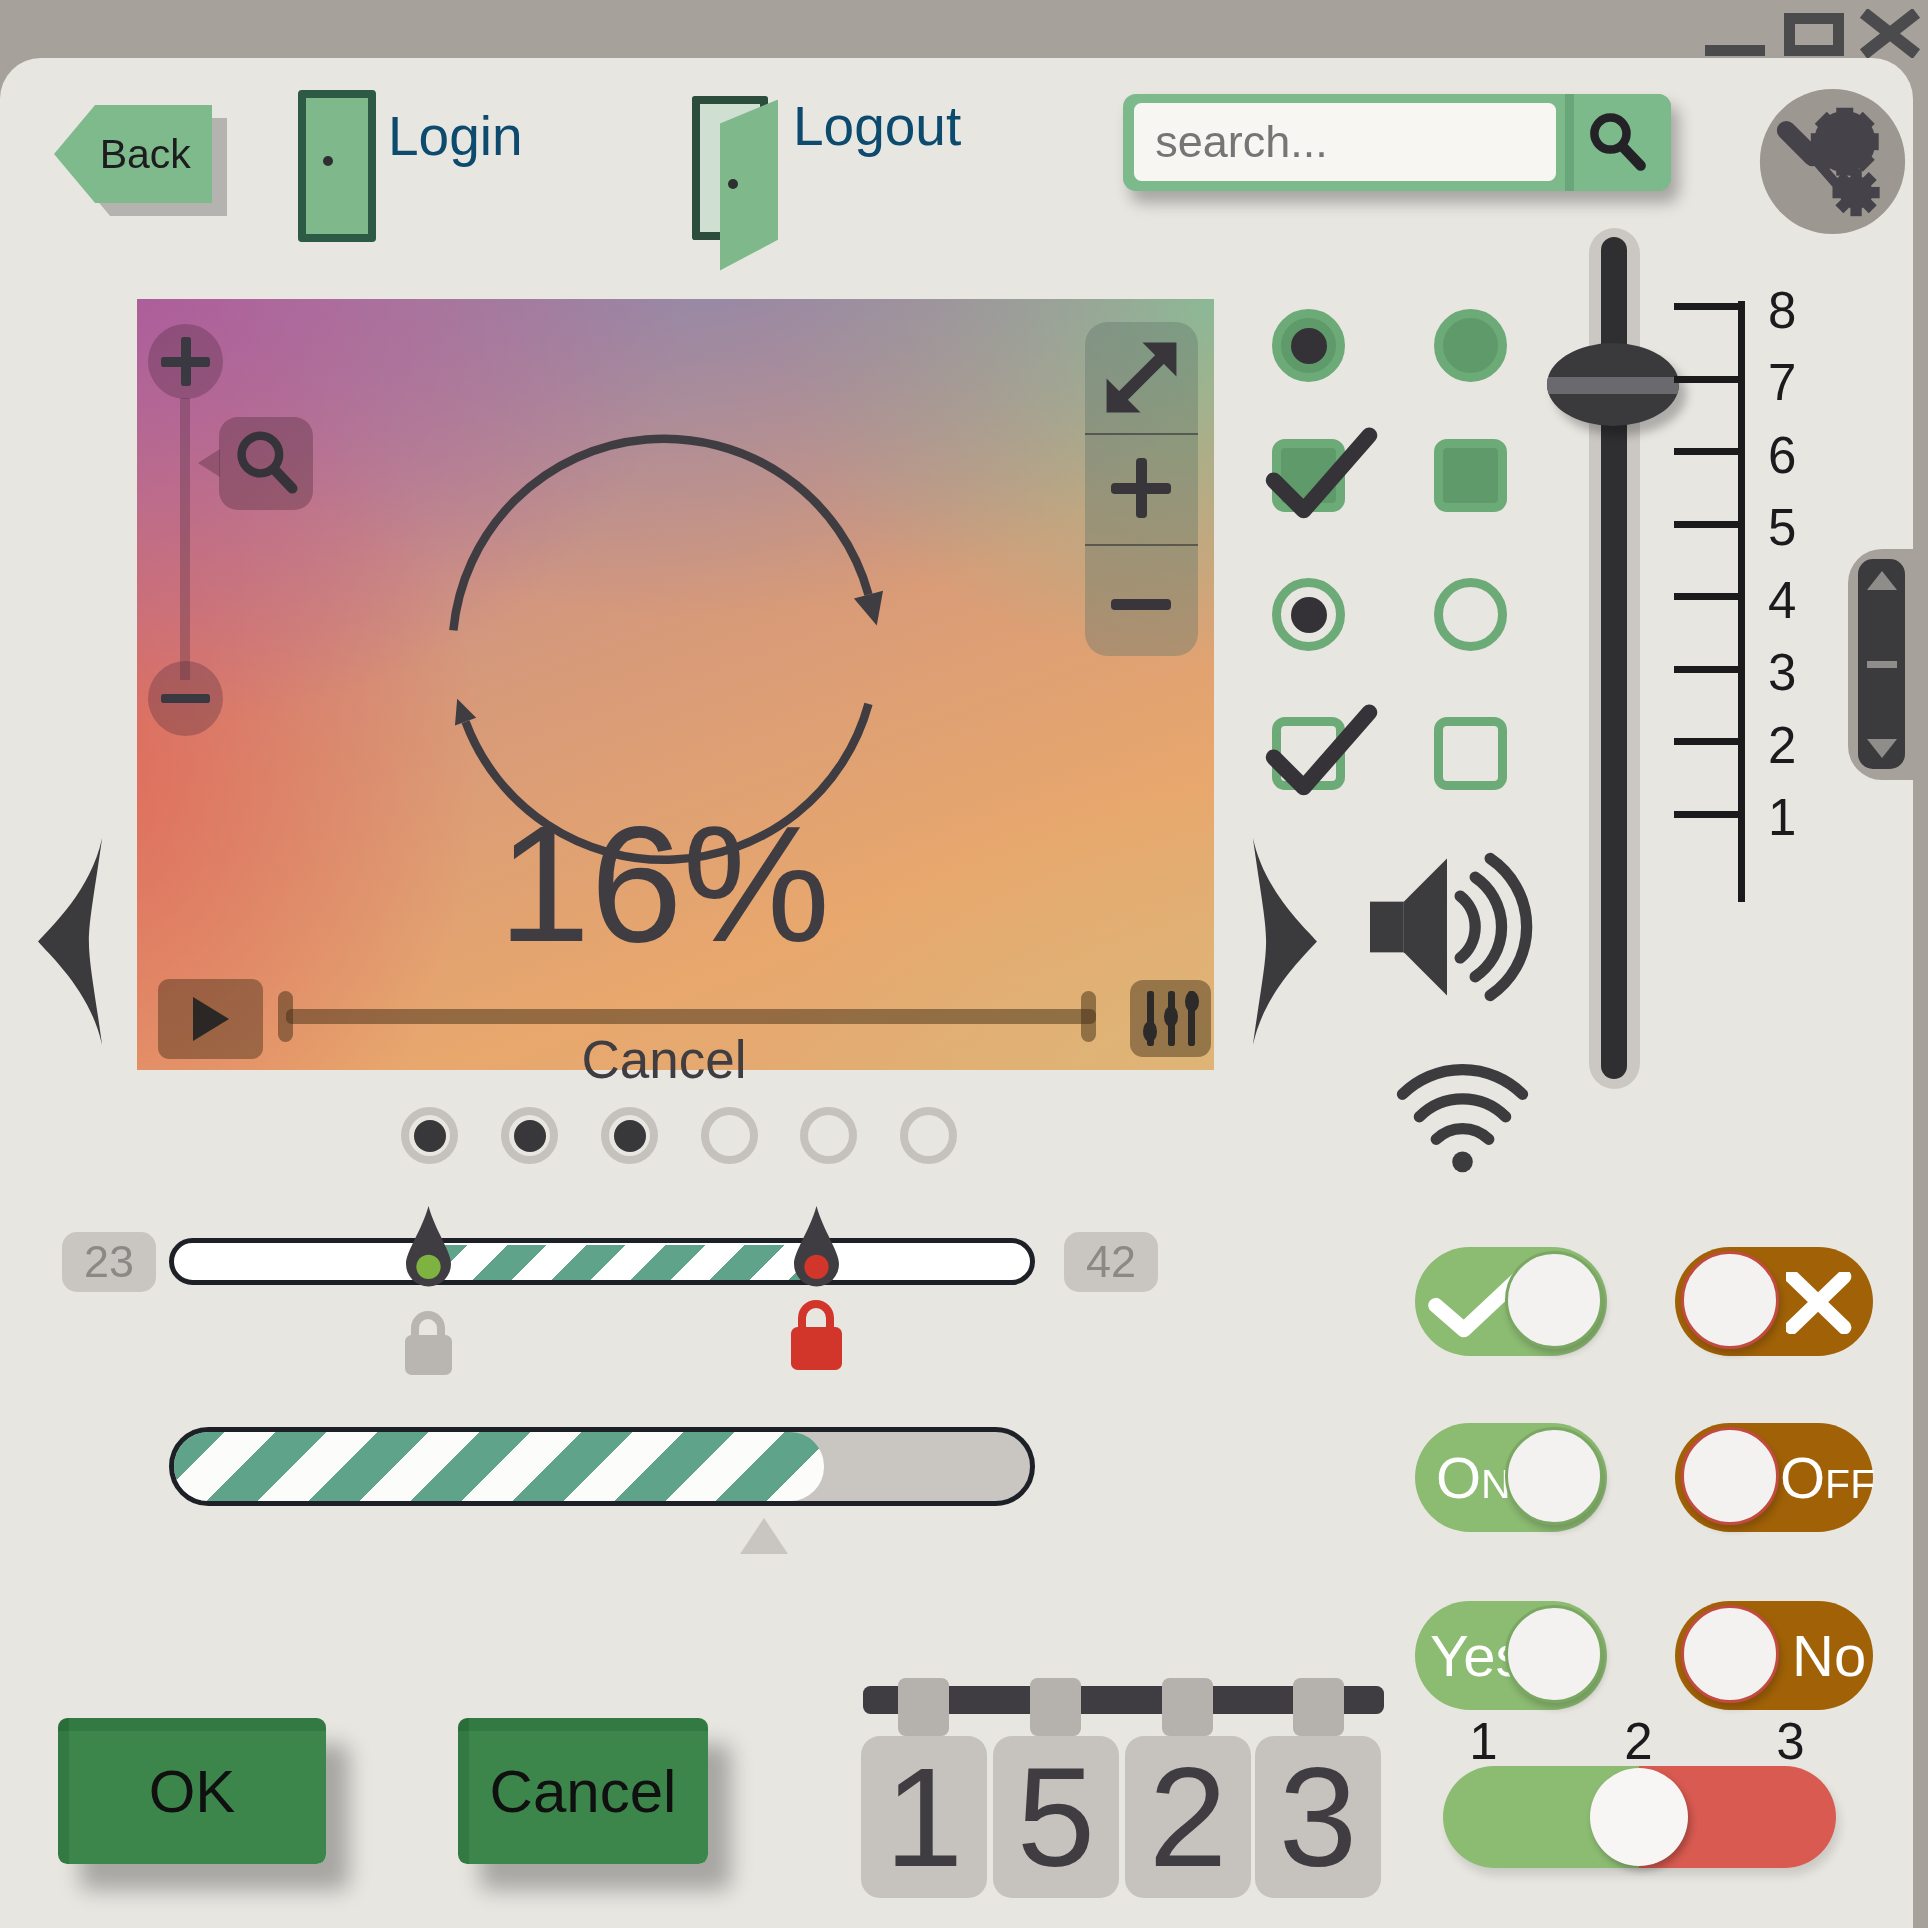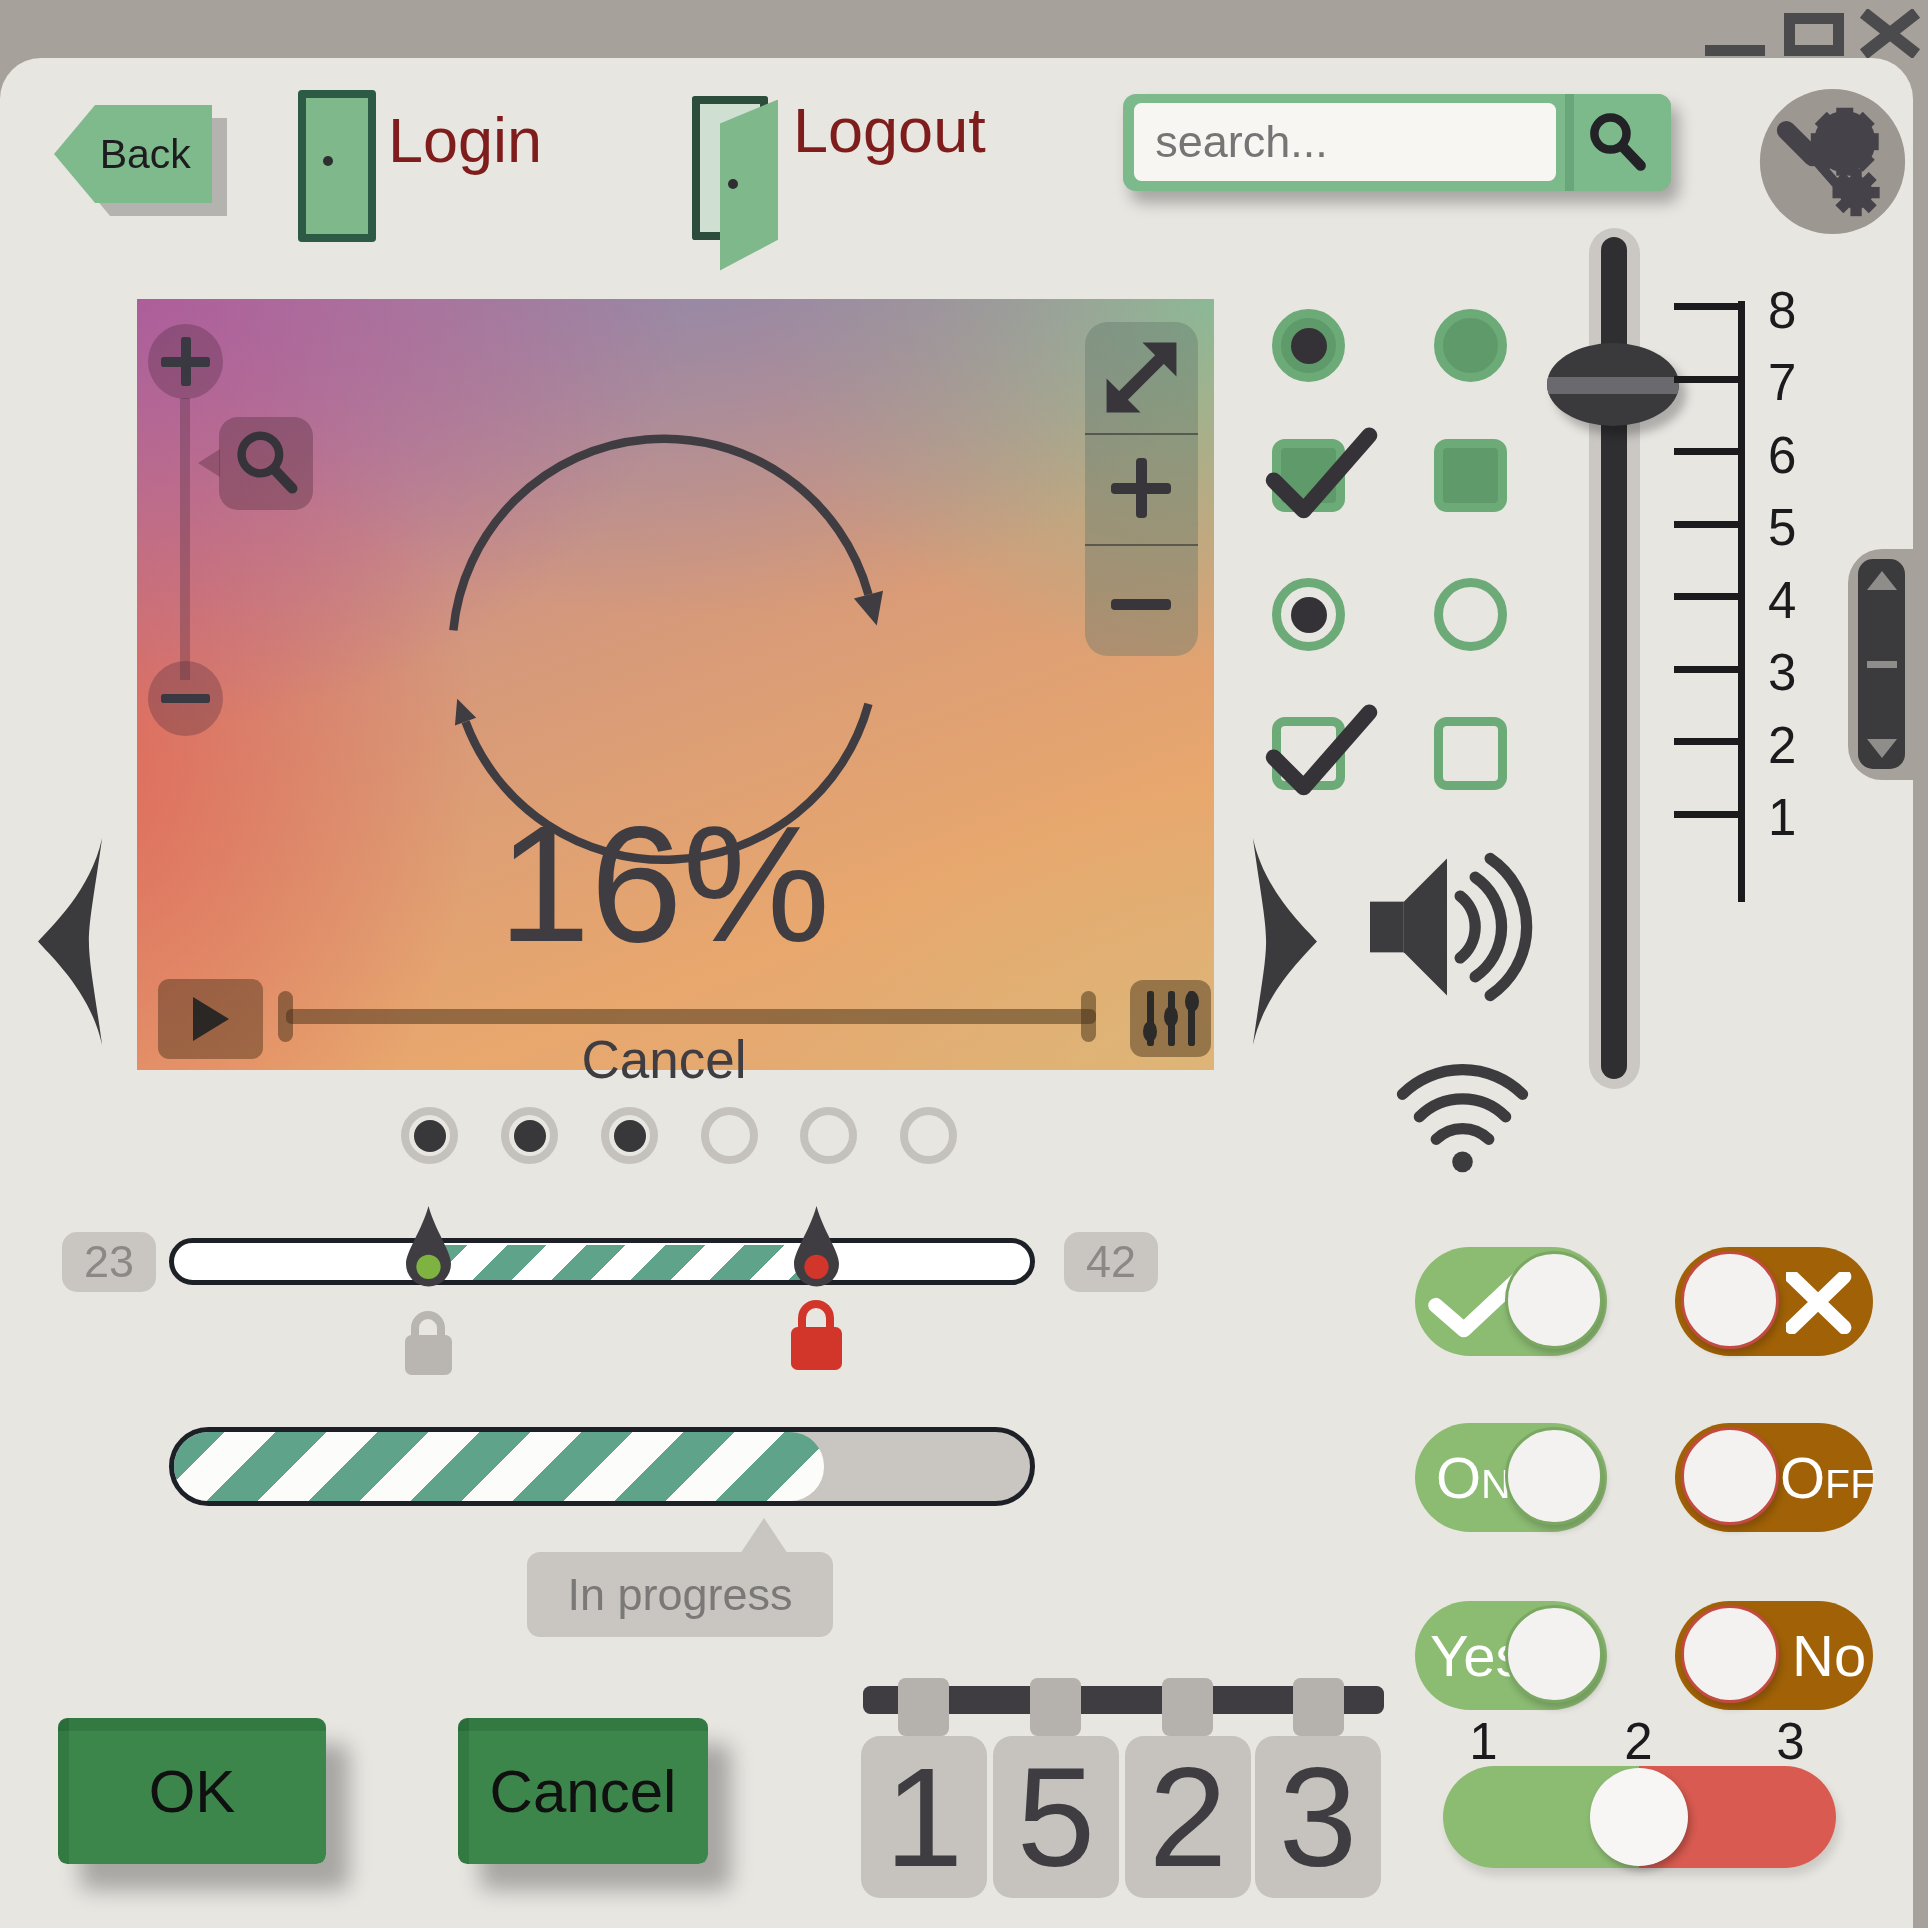--- a/index.html
+++ b/index.html
@@ -6,21 +6,21 @@
   #root{position:relative;width:1928px;height:1928px;background:#a6a19b;font-family:"Liberation Sans",sans-serif;overflow:hidden;}
   .abs{position:absolute;}
   .panel{position:absolute;left:0;top:58px;width:1913px;height:1870px;background:#e8e6e1;border-radius:41px 41px 0 0;}
   .ctrl{position:absolute;}
   
   .back-tag{position:absolute;left:54px;top:105px;width:158px;height:98px;}
   .back-shape{position:absolute;left:0;top:0;width:100%;height:100%;background:#7fba8c;clip-path:polygon(0% 50%,26% 0%,100% 0%,100% 100%,26% 100%);display:flex;align-items:center;justify-content:center;padding-left:24.5px;box-sizing:border-box;font-size:41px;color:#1d1d1f;}
   .back-shadow{position:absolute;left:15px;top:13px;width:100%;height:100%;background:rgba(0,0,0,0.22);clip-path:polygon(0% 50%,26% 0%,100% 0%,100% 100%,26% 100%);}
   .door-closed{position:absolute;left:298px;top:90px;width:62px;height:136px;border:8.5px solid #2c5a44;border-radius:3.8px;background:#7fb98b;}
   .door-handle{position:absolute;width:10.4px;height:10.4px;border-radius:50%;background:#2f2e31;}
-  .biglabel{position:absolute;font-size:63px;color:#7f1d1d;}
+  .biglabel{position:absolute;font-size:55px;color:#0c4a6e;}
   .logout-frame{position:absolute;left:0;top:3.8px;width:60px;height:128px;border:8.5px solid #2c4c3c;border-radius:2.8px;background:#cfdfd2;}
   .logout-leaf{position:absolute;left:28px;top:7.5px;width:58px;height:171px;background:#7fb98b;clip-path:polygon(0 14%,100% 0,100% 82%,0 100%);}
   .searchbar{position:absolute;left:1123px;top:94px;width:548px;height:97px;background:#7cb98b;border-radius:13px;box-shadow:7.5px 11.3px 15px rgba(0,0,0,0.28);}
   .searchfield{position:absolute;left:11.3px;top:9.4px;width:422px;height:78px;background:#f7f6f3;border-radius:7.5px;}
   .searchfield input{width:100%;height:100%;border:none;background:transparent;outline:none;font-family:"Liberation Sans",sans-serif;font-size:45px;color:#26252a;padding:0 0 0 21px;box-sizing:border-box;}
   .searchbtn{position:absolute;right:0;top:0;width:106px;height:97px;border-radius:0 13px 13px 0;background:linear-gradient(90deg,#69a77a 0 9.4px,#7cb98b 9.4px);display:flex;align-items:center;justify-content:center;}
   
   .viewer{position:absolute;left:137px;top:299px;width:1077px;height:771px;background:
     radial-gradient(847px 659px at 0% 0%, rgba(172,92,154,0.95), rgba(172,92,154,0) 65%),
     radial-gradient(942px 659px at 52% -10%, rgba(130,135,175,0.8), rgba(130,135,175,0) 60%),
@@ -321,21 +321,20 @@
   </div>
   <div>
     <div class="shackle" style="left:798px;top:1300px;width:36px;height:30px;border:8.5px solid #d2362b;box-sizing:border-box;"></div>
     <div class="lockbody" style="left:791px;top:1327px;width:51px;height:43px;background:#d2362b;"></div>
   </div>
 
   <div class="ptrack">
       <div class="pfill"></div>
     </div>
   <div class="tooltip-tail"></div>
-  <div class="tooltip">In progress</div>
 
   <div class="tog tog-green" style="left:1415px;top:1247px;width:192px;">
     <svg style="position:absolute;left:13px;top:19px;" width="113" height="75" viewBox="0 0 120 80">
       <polyline points="8,42 38,68 102,8" stroke="#ffffff" stroke-width="16" fill="none" stroke-linecap="round" stroke-linejoin="round"></polyline>
     </svg>
     <div class="tog-knob kb-green" style="left:90px;"></div>
   </div>
   <div class="tog tog-red" style="left:1675px;top:1247px;width:198px;">
     <div class="tog-knob kb-red" style="left:5.6px;"></div>
     <svg style="position:absolute;left:111px;top:24.5px;" width="66" height="62" viewBox="0 0 70 66">

